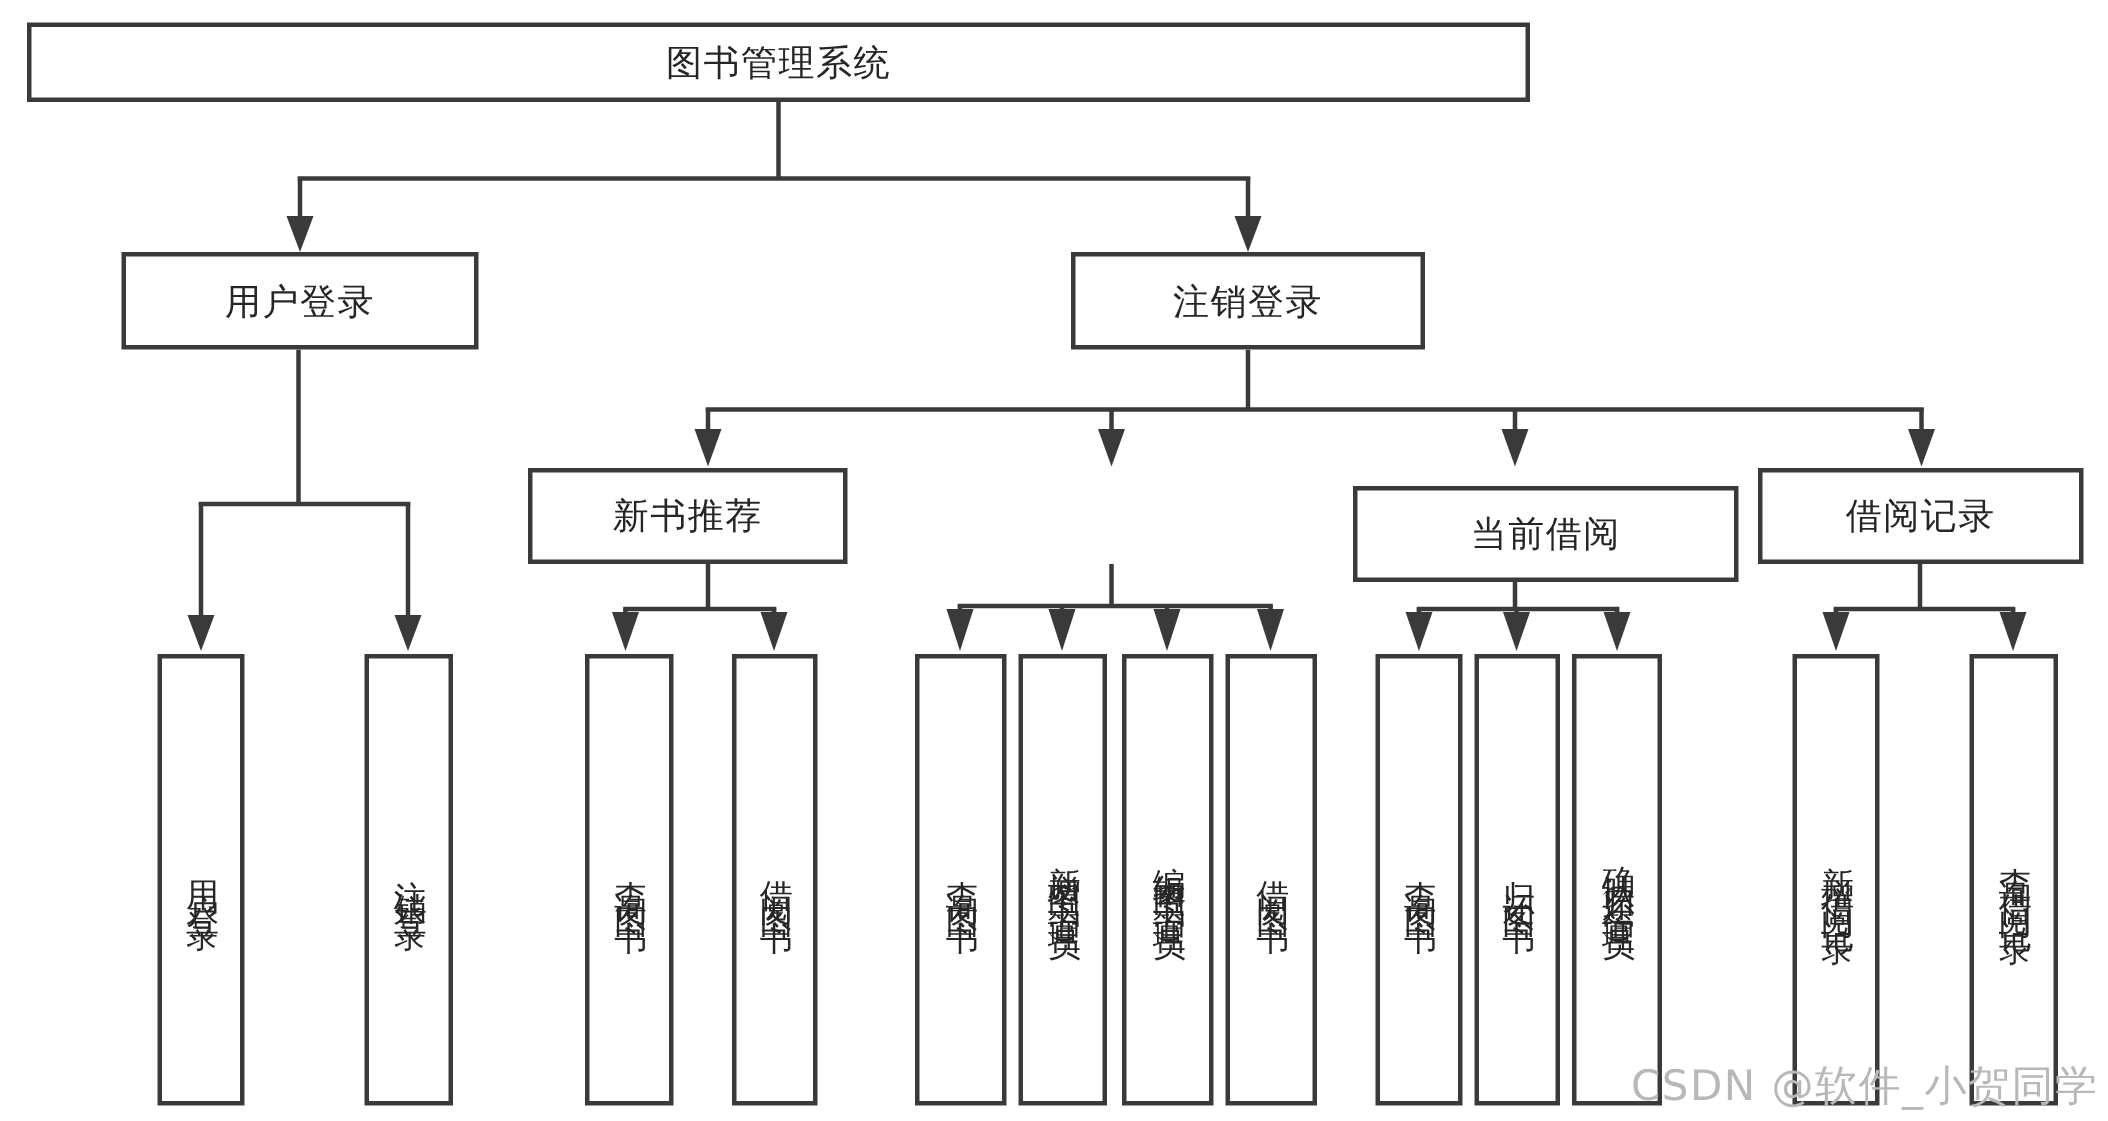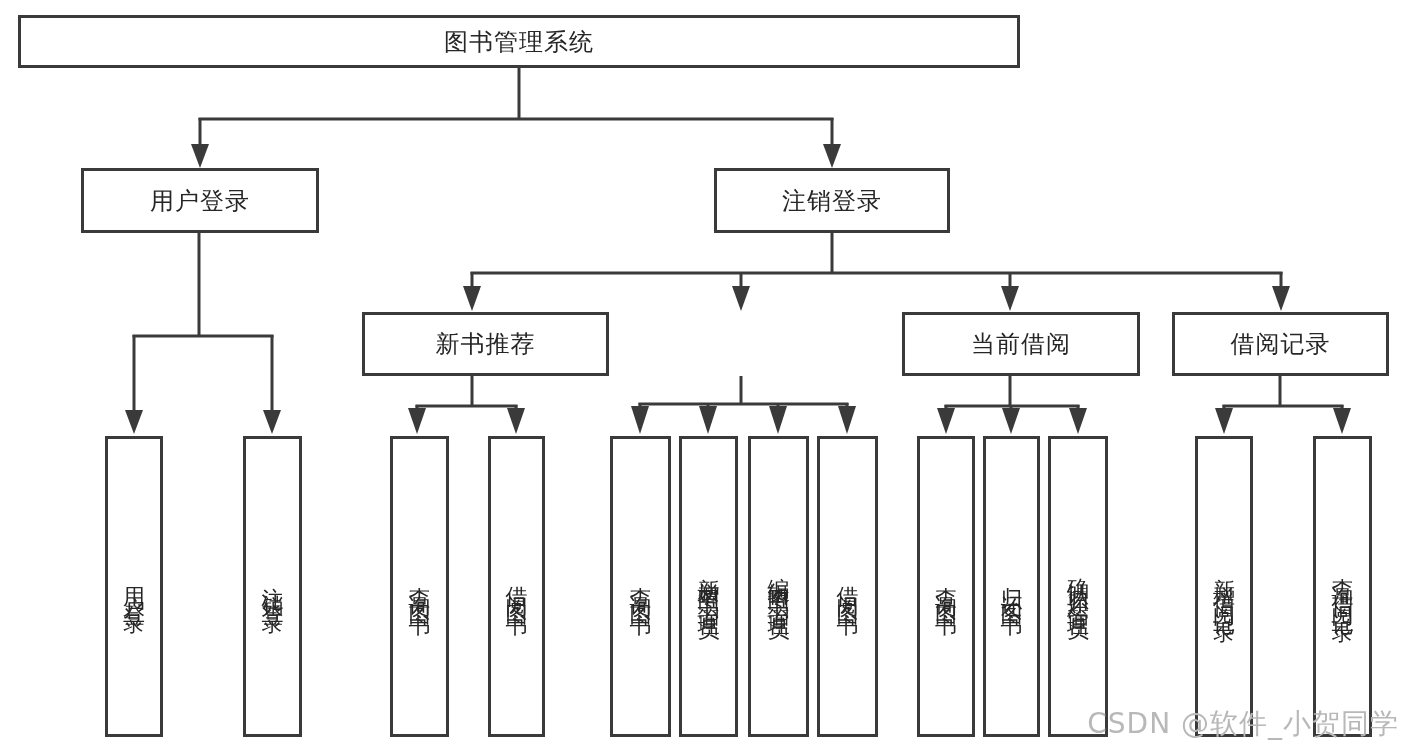--- a/index.html
+++ b/index.html
@@ -122,24 +122,24 @@
     <span>图书管理系统</span>
   </div>
 
   <div class="box hbox" style="left:81px;top:168px;width:238px;height:65px">
     <span>用户登录</span>
   </div>
   <div class="box hbox" style="left:714px;top:168px;width:236px;height:65px">
     <span>注销登录</span>
   </div>
 
-  <div class="box hbox" style="left:362px;top:312px;width:247px;height:64px">
+  <div class="box hbox" style="left:352px;top:312px;width:213px;height:64px">
     <span>新书推荐</span>
   </div>
-  <div class="box hbox" style="left:902px;top:312px;width:238px;height:64px">
+  <div class="box hbox" style="left:902px;top:324px;width:257px;height:64px">
     <span>当前借阅</span>
   </div>
   <div class="box hbox" style="left:1172px;top:312px;width:217px;height:64px">
     <span>借阅记录</span>
   </div>
 
   <div class="box vbox" style="left:105px;top:436px;width:58px;height:301px">
     <span>用户登录</span>
   </div>
   <div class="box vbox" style="left:243px;top:436px;width:59px;height:301px">

